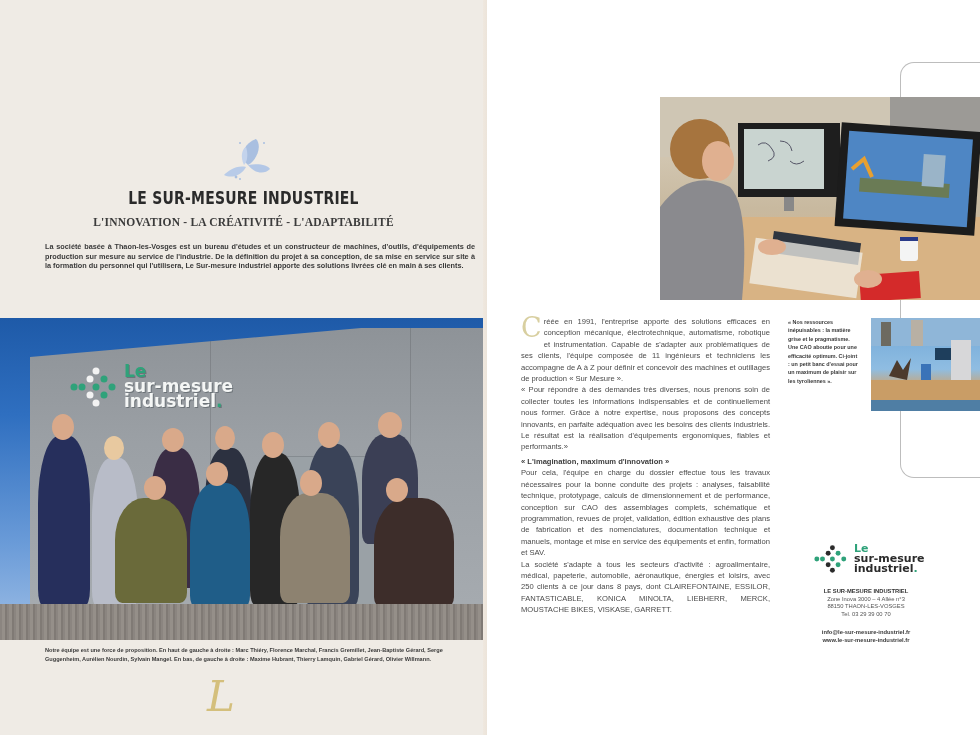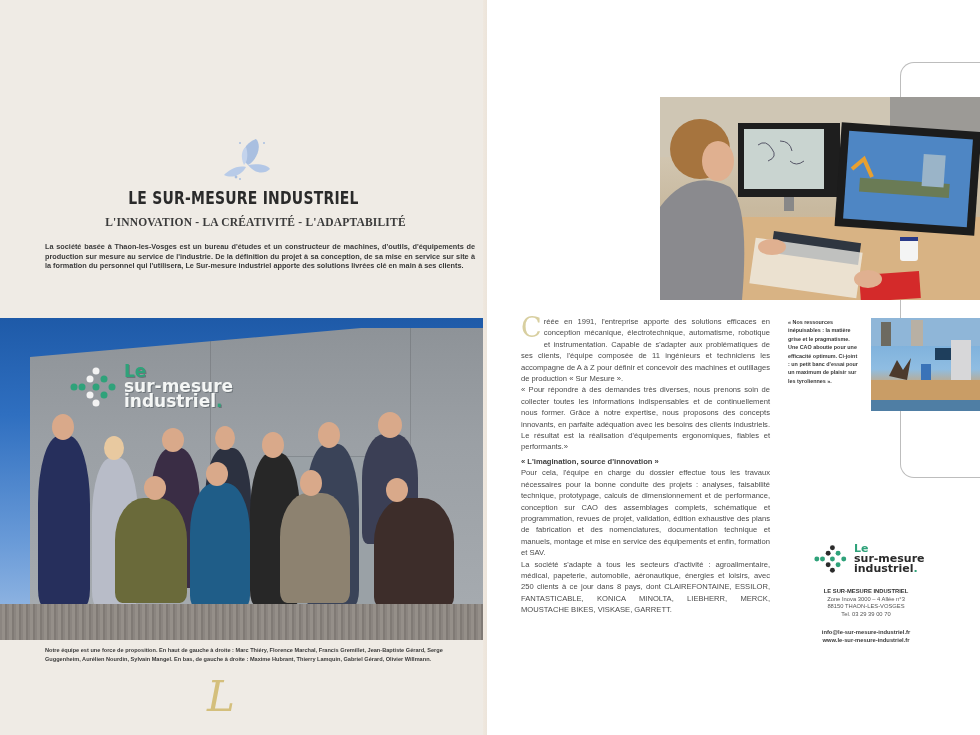--- a/index.html
+++ b/index.html
@@ -15,21 +15,21 @@
     content: ""; position: absolute; right: 0; top: 0; width: 4px; height: 100%;
     background: linear-gradient(to right, #efe8df, #ece4da);
   }
   .butterfly { position: absolute; left: 218px; top: 135px; width: 56px; height: 48px; }
   .main-title {
     position: absolute; left: 0; width: 487px; top: 188px; text-align: center;
     font-family: "DejaVu Sans", sans-serif; font-weight: bold; font-size: 17px;
     letter-spacing: 0.3px; color: #2a2a2a; transform: scaleX(0.82);
   }
   .subtitle {
-    position: absolute; left: 12px; width: 487px; top: 216px; text-align: center;
+    position: absolute; left: 0; width: 487px; top: 216px; text-align: center;
     font-family: "Liberation Serif", serif; font-weight: bold; font-size: 11.5px;
     color: #3b3b3b; letter-spacing: 0.2px;
   }
   .intro {
     position: absolute; left: 45px; top: 242px; width: 430px;
     font-family: "Liberation Sans", sans-serif; font-weight: bold;
     font-size: 7.3px; line-height: 9.6px; color: #3a3a3a; text-align: justify;
   }
 
   
@@ -238,21 +238,21 @@
     <rect x="64" y="30" width="16" height="12" fill="#1e3e5c"></rect>
     <rect x="80" y="22" width="20" height="40" fill="#d7d7d9"></rect>
   </svg>
 </div>
 
 <div class="body-col">
   <p>
     <span class="dropcap">C</span><span>réée en 1991, l'entreprise apporte des solutions efficaces en conception mécanique, électrotechnique, automatisme, robotique et instrumentation. Capable de s'adapter aux problématiques de ses clients, l'équipe composée de 11 ingénieurs et techniciens les accompagne de A à Z pour définir et concevoir des machines et outillages de production « Sur Mesure ».</span>
   </p>
   <p>« Pour répondre à des demandes très diverses, nous prenons soin de collecter toutes les informations indispensables et de continuellement nous former. Grâce à notre expertise, nous proposons des concepts innovants, en parfaite adéquation avec les besoins des clients industriels. Le résultat est la réalisation d'équipements ergonomiques, fiables et performants.»</p>
-  <p class="section-head">« L'imagination, source d'innovation »</p>
+  <p class="section-head">« L'imagination, maximum d'innovation »</p>
   <p>Pour cela, l'équipe en charge du dossier effectue tous les travaux nécessaires pour la bonne conduite des projets : analyses, faisabilité technique, prototypage, calculs de dimensionnement et de performance, conception sur CAO des assemblages complets, schématique et programmation, revues de projet, validation, édition exhaustive des plans de fabrication et des nomenclatures, documentation technique et manuels, montage et mise en service des équipements et enfin, formation et SAV.</p>
   <p>La société s'adapte à tous les secteurs d'activité : agroalimentaire, médical, papeterie, automobile, aéronautique, énergies et loisirs, avec 250 clients à ce jour dans 8 pays, dont CLAIREFONTAINE, ESSILOR, FANTASTICABLE, KONICA MINOLTA, LIEBHERR, MERCK, MOUSTACHE BIKES, VISKASE, GARRETT.</p>
 </div>
 
 <p class="sidequote">« Nos ressources inépuisables : la matière grise et le pragmatisme. Une CAO aboutie pour une efficacité optimum. Ci-joint : un petit banc d'essai pour un maximum de plaisir sur les tyroliennes ».</p>
 
 <div class="footer-logo">
   <svg width="34" height="32" viewBox="0 0 48 44">
     <circle cx="4" cy="22" r="3.5" fill="#2fa27a"></circle>
     <circle cx="12" cy="22" r="3.5" fill="#2fa27a"></circle>

